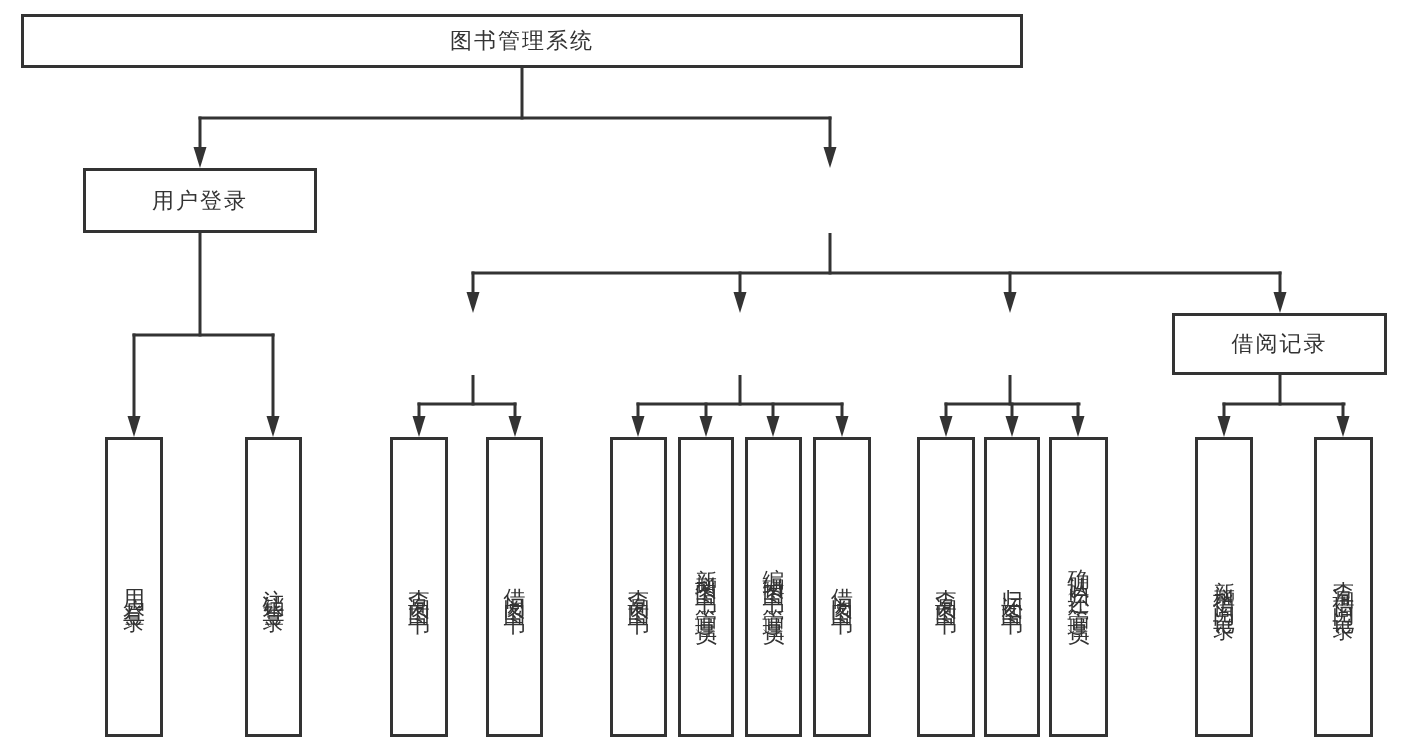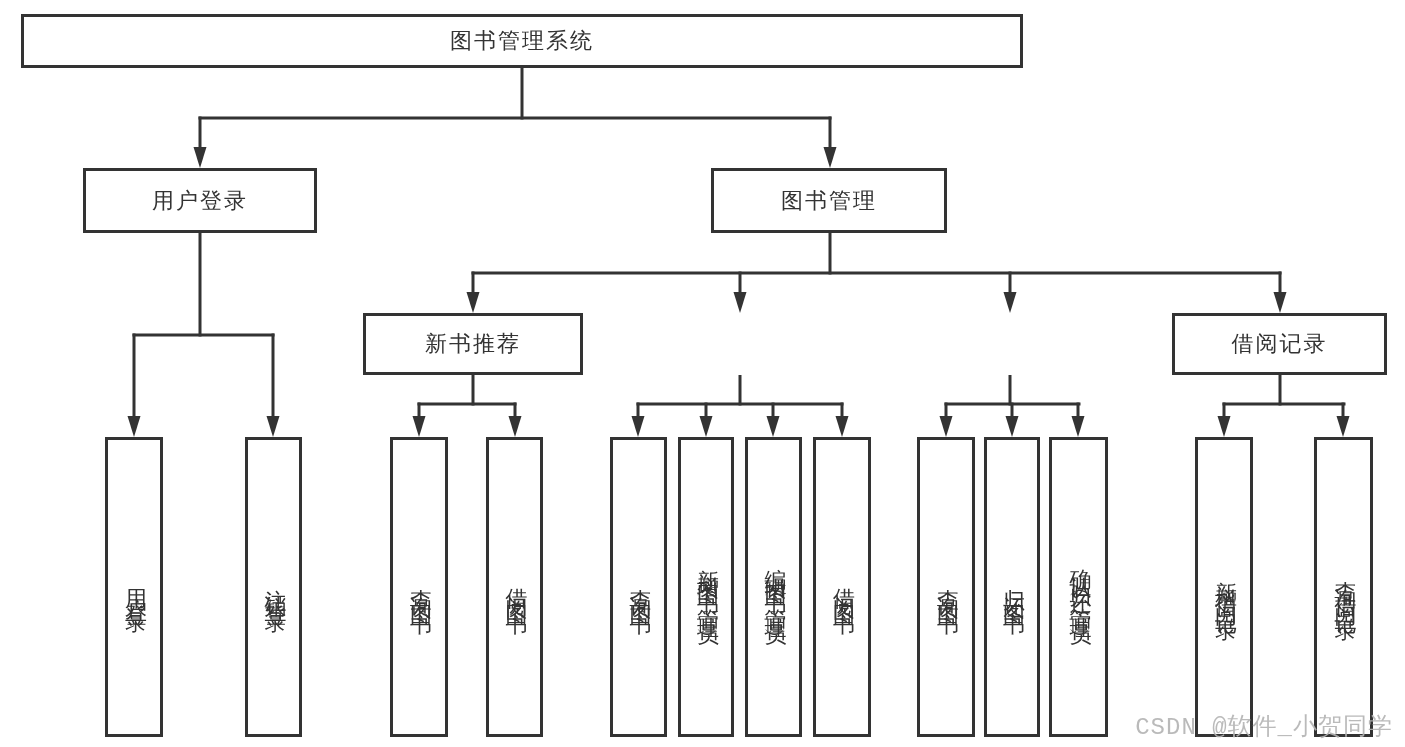--- a/index.html
+++ b/index.html
@@ -12,21 +12,20 @@
   html, body { background: #ffffff; }
   body {
     width: 1405px; height: 747px;
     font-family: "Liberation Sans", "DejaVu Sans", sans-serif;
     overflow: hidden;
   }
   .canvas {
     position: relative;
     width: 1405px; height: 747px;
     background: #ffffff;
-    font-family: Liberation Mono, monospace;
   }
   .connectors {
     position: absolute; left: 0; top: 0;
     width: 1405px; height: 747px;
     color: var(--line-color);
   }
   .box {
     position: absolute;
     background: var(--box-fill);
     border: 3px solid var(--line-color);
@@ -142,27 +141,21 @@
     </g>
   </svg>
 
   <div class="box" style="left:21px;top:14px;width:1002px;height:54px">
     <span class="hlabel">图书管理系统</span>
   </div>
 
   <div class="box" style="left:83px;top:168px;width:234px;height:65px">
     <span class="hlabel">用户登录</span>
   </div>
-  <div class="box" style="left:711px;top:168px;width:236px;height:65px">
-    <span class="hlabel">图书管理</span>
-  </div>
-
-  <div class="box" style="left:363px;top:313px;width:220px;height:62px">
-    <span class="hlabel">新书推荐</span>
-  </div>
+
   <div class="box" style="left:1172px;top:313px;width:215px;height:62px">
     <span class="hlabel">借阅记录</span>
   </div>
 
   <div class="box" style="left:105px;top:437px;width:58px;height:300px">
     <span class="vlabel">用户登录</span>
   </div>
   <div class="box" style="left:245px;top:437px;width:57px;height:300px">
     <span class="vlabel">注销登录</span>
   </div>
@@ -197,15 +190,14 @@
     <span class="vlabel">确认归还（管理员）</span>
   </div>
 
   <div class="box" style="left:1195px;top:437px;width:58px;height:300px">
     <span class="vlabel">新增借阅记录</span>
   </div>
   <div class="box" style="left:1314px;top:437px;width:59px;height:300px">
     <span class="vlabel">查询借阅记录</span>
   </div>
 
-  <div class="watermark">CSDN @软件_小贺同学</div>
 
 </div>
 
 </body></html>

